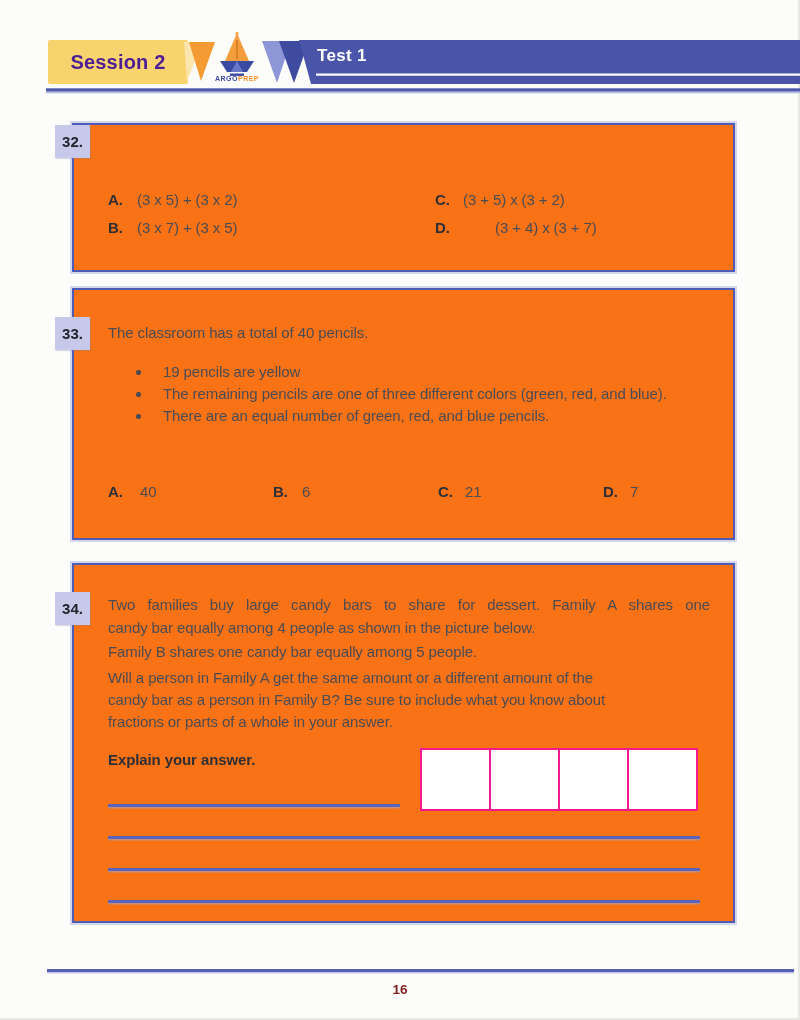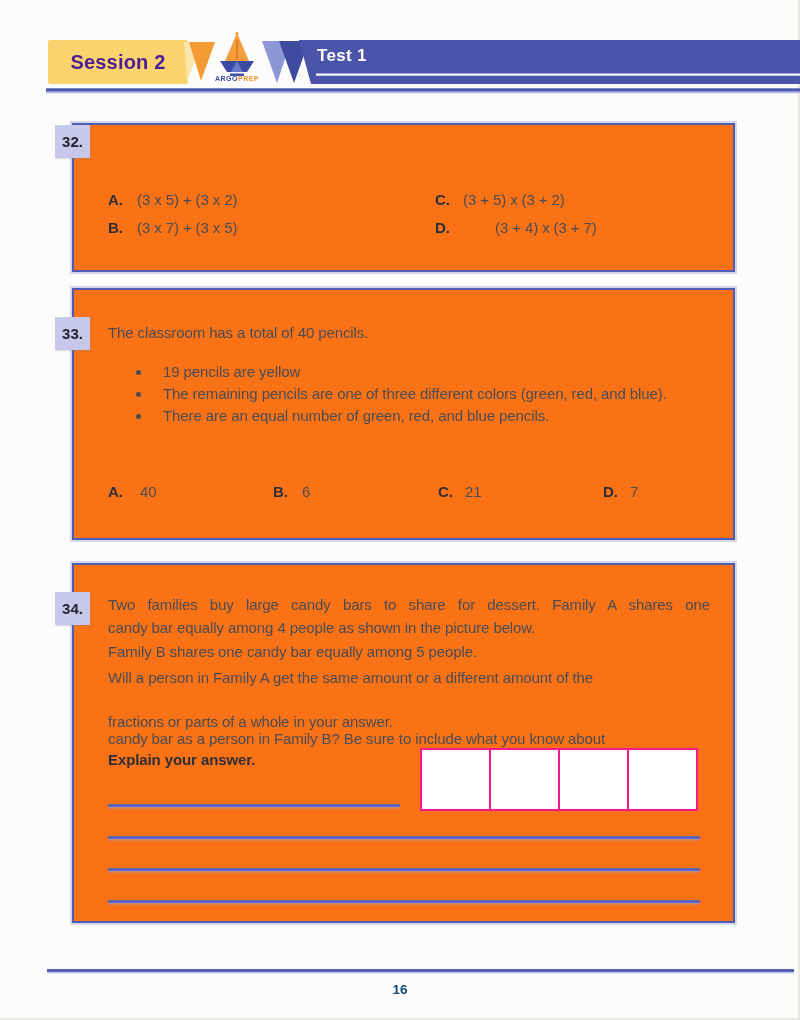--- a/index.html
+++ b/index.html
@@ -48,21 +48,21 @@
   .candy { position:absolute; display:flex; background:#fffefe; border:2px solid #f5198e; }
   .candy-cell { flex:1; border-left:2px solid #f5198e; }
   .candy-cell:first-child { border-left:none; }
   
   .foot-line {
     position:absolute; left:47px; top:969px; width:747px; height:3px;
     background:#555fb3; box-shadow:0 1.5px 0 #c3c8e8;
   }
   .page-num {
     position:absolute; left:0; top:982px; width:800px; text-align:center;
-    font-size:13.5px; font-weight:bold; color:#0c4a6e;
+    font-size:13.5px; font-weight:bold; color:#7f1d1d;
   }
 </style>
 </head>
 <body>
 
 <div class="page">
 
   <svg class="abs" style="left:0;top:0;" width="800" height="100">
     <rect x="48" y="40" width="140" height="44" rx="2" fill="#f9d46e"></rect>
     <polygon points="184,42 202,42 187,82" fill="#fbe6ad"></polygon>
@@ -128,21 +128,21 @@
     <div class="txt" style="left:556px;top:191px;">7</div>
   </div>
 
   <div class="qbox" style="top:563px;height:360px;">
     <div class="qnum" style="top:27px;">34.</div>
 
     <div class="txt jline" style="left:34px;top:29px;">Two families buy large candy bars to share for dessert. Family A shares one</div>
     <div class="txt" style="left:34px;top:52px;">candy bar equally among 4 people as shown in the picture below.</div>
     <div class="txt" style="left:34px;top:76px;">Family B shares one candy bar equally among 5 people.</div>
     <div class="txt" style="left:34px;top:102px;">Will a person in Family A get the same amount or a different amount of the</div>
-    <div class="txt" style="left:34px;top:124px;margin-top:39px;">candy bar as a person in Family B? Be sure to include what you know about</div>
+    <div class="txt" style="left:34px;top:124px;">candy bar as a person in Family B? Be sure to include what you know about</div>
     <div class="txt" style="left:34px;top:146px;">fractions or parts of a whole in your answer.</div>
 
     <div class="txt b" style="left:34px;top:184px;font-size:15px;">Explain your answer.</div>
 
     <div class="candy" style="left:346px;top:183px;width:278px;height:63px;">
       <div class="candy-cell"></div>
       <div class="candy-cell"></div>
       <div class="candy-cell"></div>
       <div class="candy-cell"></div>
     </div>

